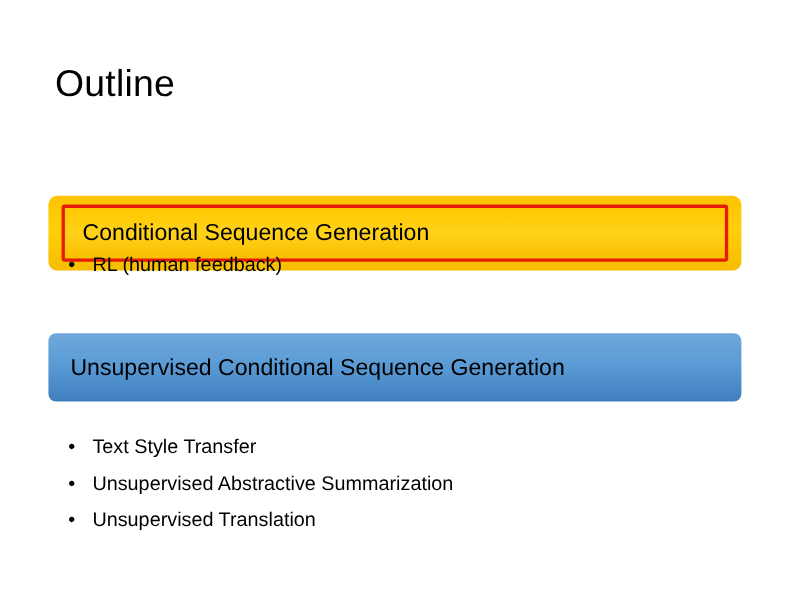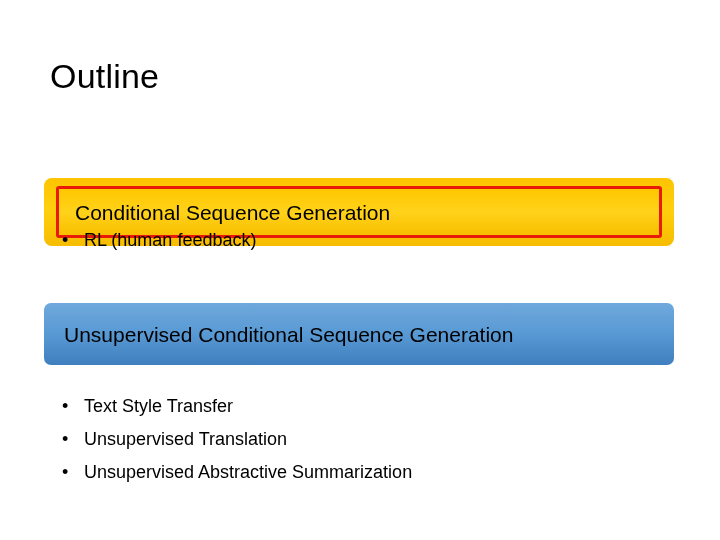--- a/index.html
+++ b/index.html
@@ -134,20 +134,20 @@
 
   <div class="banner-blue">
     <div class="banner-blue-text">Unsupervised Conditional Sequence Generation</div>
   </div>
 
   <div class="bullets bullets-2">
     <div class="bullet-line">
       <span class="bullet-dot">•</span><span>Text Style Transfer</span>
     </div>
     <div class="bullet-line">
-      <span class="bullet-dot">•</span><span>Unsupervised Translation</span>
+      <span class="bullet-dot">•</span><span>Unsupervised Abstractive Summarization</span>
     </div>
     <div class="bullet-line">
-      <span class="bullet-dot">•</span><span>Unsupervised Abstractive Summarization</span>
+      <span class="bullet-dot">•</span><span>Unsupervised Translation</span>
     </div>
   </div>
 
 </div>
 
 </body></html>

